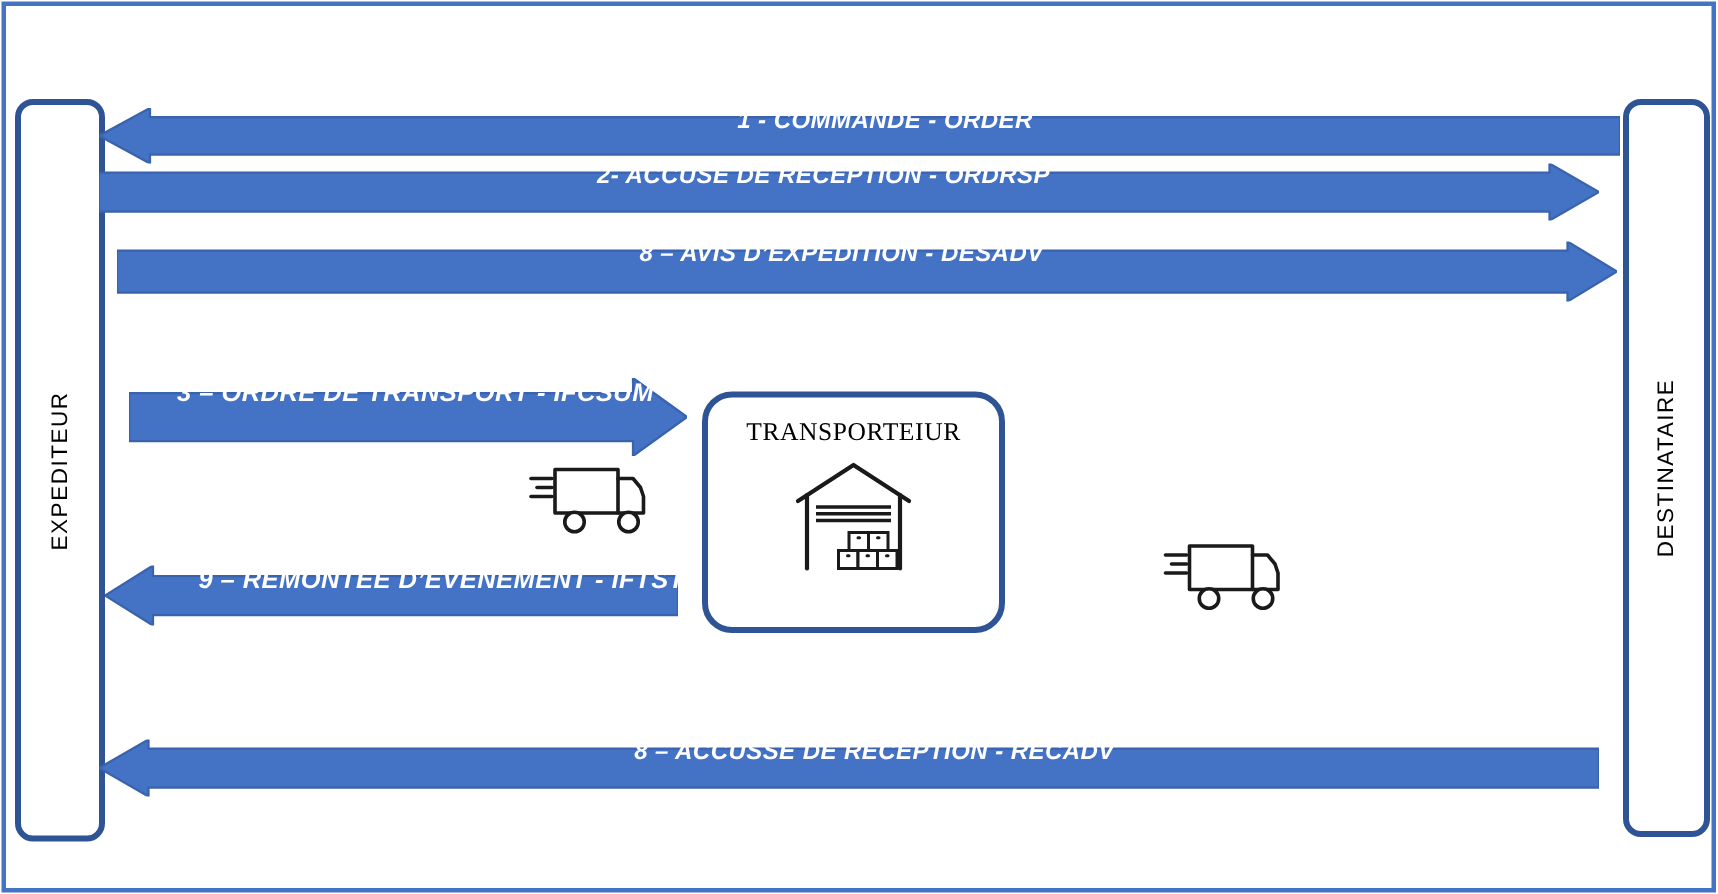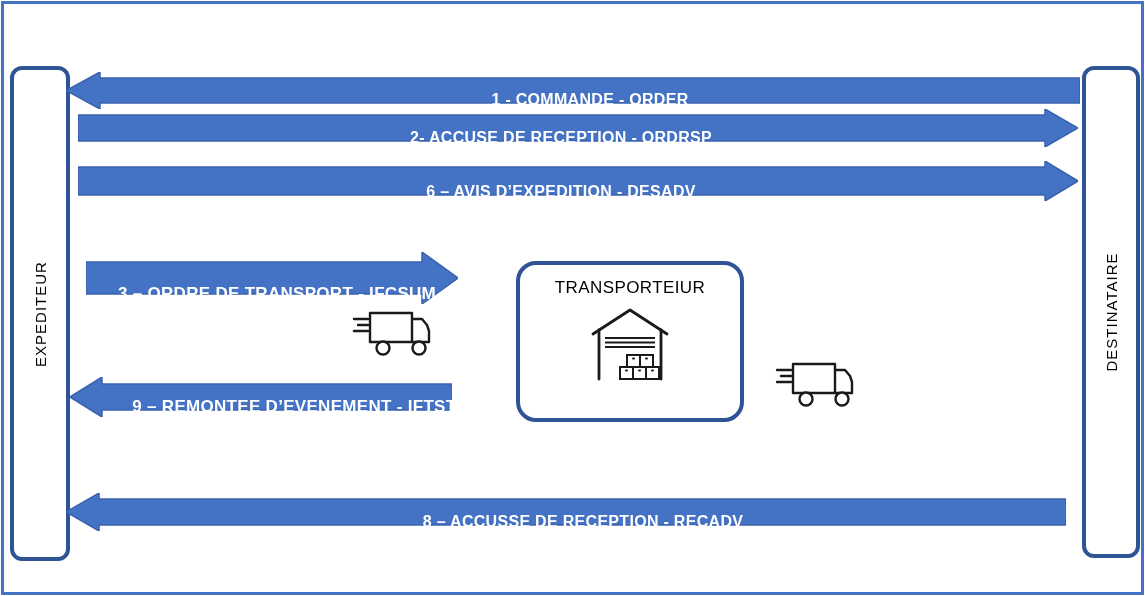--- a/index.html
+++ b/index.html
@@ -31,62 +31,64 @@
     transform: translate(-50%, -50%) rotate(-90deg);
     white-space: nowrap;
     font-size: 15px;
     font-weight: 500;
     letter-spacing: 1px;
     color: #000;
   }
   
   .center-box {
     position: absolute;
-    left: 516px; top: 261px;
-    width: 228px; height: 161px;
+    left: 468px; top: 261px;
+    width: 202px; height: 161px;
     background: #fff;
     border: 4px solid #2F5496;
     border-radius: 20px;
     box-sizing: border-box;
     text-align: center;
+    font-family: Liberation Serif, serif;
   }
   .center-box .title {
     margin-top: 13px;
     font-size: 17px;
     font-weight: 500;
     letter-spacing: 0.4px;
     color: #000;
   }
   .center-box .warehouse { margin-top: 5px; }
   
   .arrow {
     position: absolute;
     display: flex;
-    align-items: flex-end;
+    align-items: flex-start;
     justify-content: center;
     box-sizing: border-box;
+    font-style: italic;
   }
   .arrow svg.shape {
     position: absolute;
     inset: 0;
     width: 100%;
     height: 100%;
   }
   .arrow .lbl {
     position: relative;
     z-index: 2;
     color: #ffffff;
     font-weight: bold;
     letter-spacing: 0.3px;
     white-space: nowrap;
   }
   .arrow.dir-left  { padding-left: 34px; }
   .arrow.dir-right { padding-right: 34px; }
   .a1 { left: 66px;  top: 72px;  width: 1014px; height: 37px; }
-  .a2 { left: 78px;  top: 109px; width: 1000px; height: 38px; }
+  .a2 { left: 66px;  top: 109px; width: 1000px; height: 38px; }
   .a4 { left: 78px;  top: 161px; width: 1000px; height: 40px; }
   .a3 { left: 86px;  top: 252px; width: 372px;  height: 52px; }
   .a5 { left: 761px; top: 251px; width: 308px;  height: 52px; }
   .a6 { left: 758px; top: 317px; width: 300px;  height: 40px; }
   .a7 { left: 70px;  top: 377px; width: 382px;  height: 40px; }
   .a8 { left: 66px;  top: 493px; width: 1000px; height: 38px; }
   .a1 .lbl, .a2 .lbl, .a4 .lbl, .a8 .lbl { font-size: 16px; }
   .a3 .lbl, .a5 .lbl, .a6 .lbl, .a7 .lbl { font-size: 17px; margin-left: 44px; }
   
   .truck { position: absolute; }
@@ -119,21 +121,21 @@
     <svg class="shape" viewBox="0 0 1000 38" preserveAspectRatio="none">
       <polygon points="0,6 967,6 967,0 1000,19 967,38 967,32 0,32" fill="#4472C4" stroke="#3A63AD" stroke-width="1.5"></polygon>
     </svg>
     <span class="lbl">2- ACCUSE DE RECEPTION - ORDRSP</span>
   </div>
 
   <div class="arrow a4 dir-right">
     <svg class="shape" viewBox="0 0 1000 40" preserveAspectRatio="none">
       <polygon points="0,6 967,6 967,0 1000,20 967,40 967,34 0,34" fill="#4472C4" stroke="#3A63AD" stroke-width="1.5"></polygon>
     </svg>
-    <span class="lbl">6 – AVIS D’EXPEDITION - DESADV</span>
+    <span class="lbl">8 – AVIS D’EXPEDITION - DESADV</span>
   </div>
 
   <div class="arrow a3 dir-right">
     <svg class="shape" viewBox="0 0 372 52" preserveAspectRatio="none">
       <polygon points="0,10 336,10 336,0 372,26 336,52 336,42 0,42" fill="#4472C4" stroke="#3A63AD" stroke-width="1.5"></polygon>
     </svg>
     <span class="lbl">3 – ORDRE DE TRANSPORT - IFCSUM</span>
   </div>
 
 

